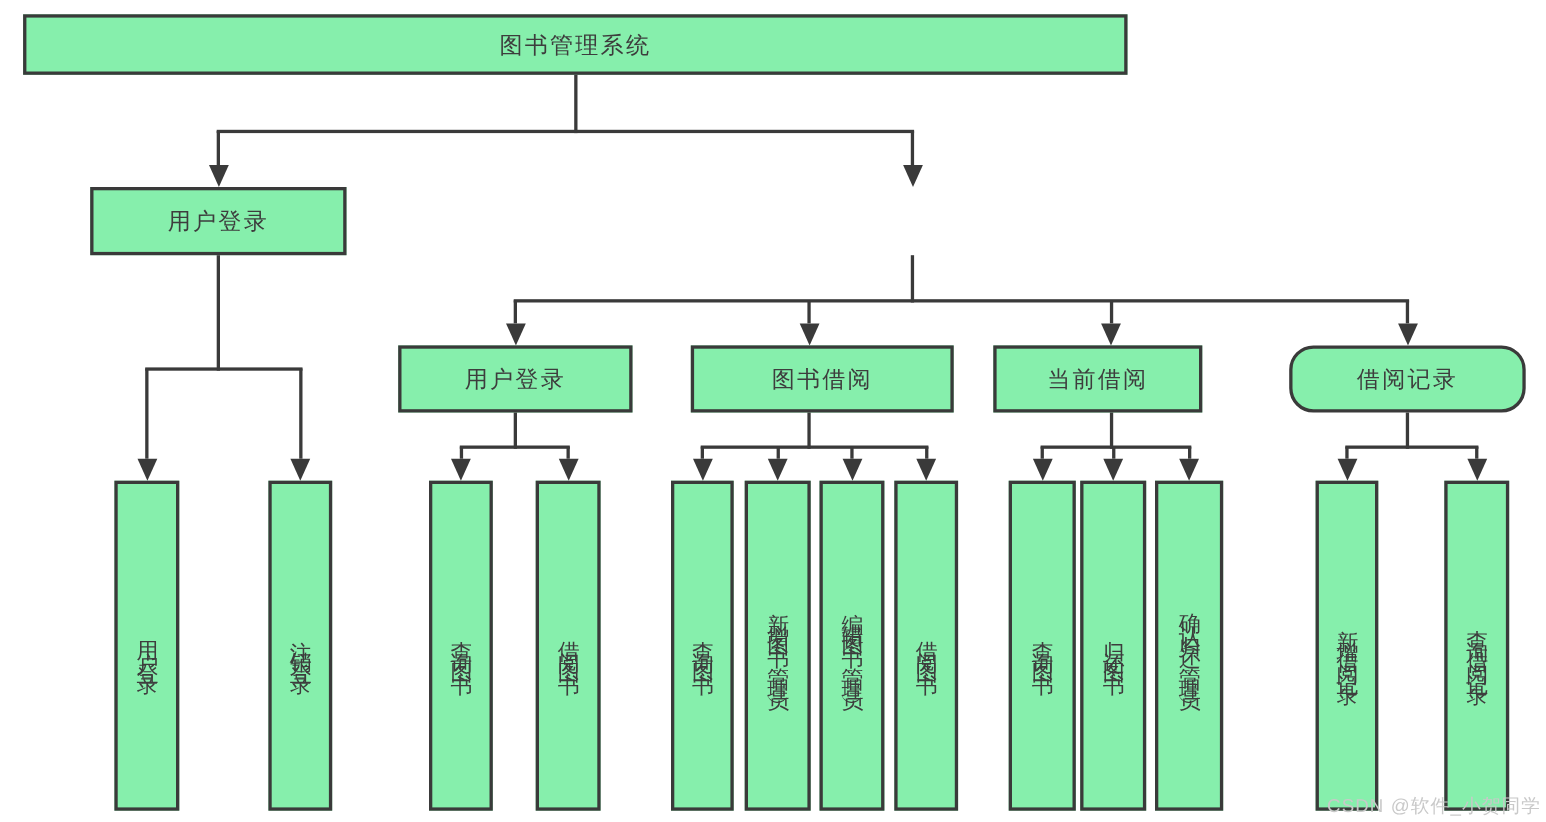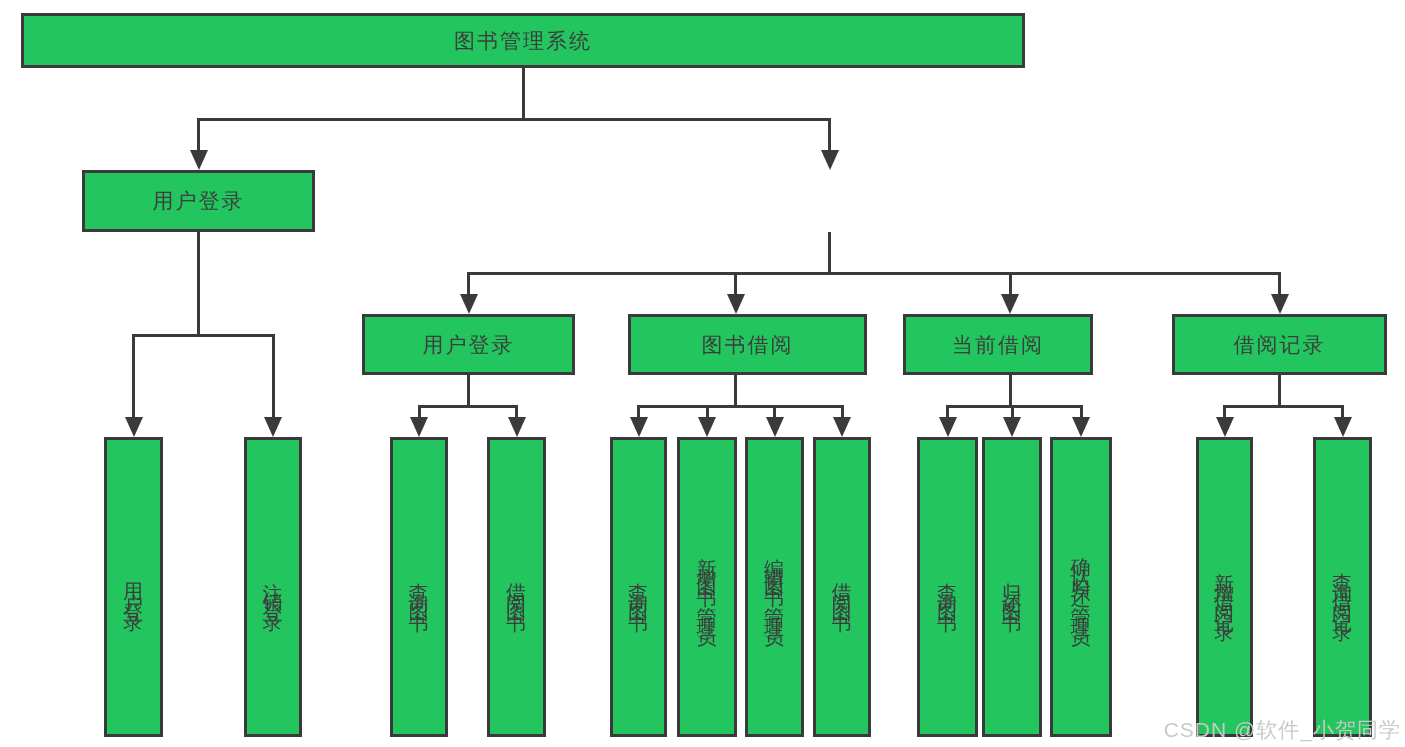--- a/index.html
+++ b/index.html
@@ -1,37 +1,37 @@
 <!DOCTYPE html>
 <html style="--line: #3a3a3a; --text: #3d3d3d; --bg: #ffffff;"><head>
 <meta charset="utf-8">
 <style>
   :root { --line:#3a3a3a; --text:#3d3d3d; --bg:#ffffff; }
   * { box-sizing:border-box; }
   html,body { margin:0; padding:0; background:var(--bg); }
   body { font-family:"Liberation Sans", sans-serif; }
   .stage { position:relative; width:1405px; height:747px; background:var(--bg); overflow:hidden; }
   .node {
-    position:absolute; border:3px solid var(--line); background:#22c55e;
+    position:absolute; border:3px solid var(--line); background:#86efac;
     display:flex; align-items:center; justify-content:center; color:var(--text);
   }
   .node.h .label { font-size:21px; letter-spacing:2px; white-space:nowrap; }
   .node.v .label {
     writing-mode:vertical-rl; text-orientation:mixed;
     font-size:20px; letter-spacing:10px; line-height:1;
   }
   .cline { position:absolute; background:var(--line); }
   .arrow {
     position:absolute; width:0; height:0;
     border-left:9px solid transparent; border-right:9px solid transparent;
     border-top:20px solid var(--line);
   }
   .watermark {
     position:absolute; right:4px; bottom:3px; z-index:9;
-    font-size:21px; letter-spacing:1px; color:#c9c9c9; white-space:nowrap;
+    font-size:17px; letter-spacing:1px; color:#c9c9c9; white-space:nowrap;
   }
 </style>
 </head>
 <body>
 
 <div class="stage">
   <div class="watermark" style="color: rgb(201, 201, 201);">CSDN @软件_小贺同学</div>
 <div class="node h" style="left: 21px; top: 13px; width: 1004px; height: 55px;">
       <span class="label">图书管理系统</span>
     </div>
@@ -40,21 +40,21 @@
     </div>
     <div class="node h" style="left: 362px; top: 314px; width: 213px; height: 61px;">
       <span class="label">用户登录</span>
     </div>
     <div class="node h" style="left: 628px; top: 314px; width: 239px; height: 61px;">
       <span class="label">图书借阅</span>
     </div>
     <div class="node h" style="left: 903px; top: 314px; width: 190px; height: 61px;">
       <span class="label">当前借阅</span>
     </div>
-    <div class="node h" style="left: 1172px; top: 314px; width: 215px; height: 61px;">
+    <div class="node h" style="left: 1172px; top: 314px; width: 215px; height: 61px; border-radius: 22px;">
       <span class="label">借阅记录</span>
     </div>
     <div class="node v" style="left: 104px; top: 437px; width: 59px; height: 300px;">
       <span class="label">用户登录</span>
     </div>
     <div class="node v" style="left: 244px; top: 437px; width: 58px; height: 300px;">
       <span class="label">注销登录</span>
     </div>
     <div class="node v" style="left: 390px; top: 437px; width: 58px; height: 300px;">
       <span class="label">查询图书</span>

